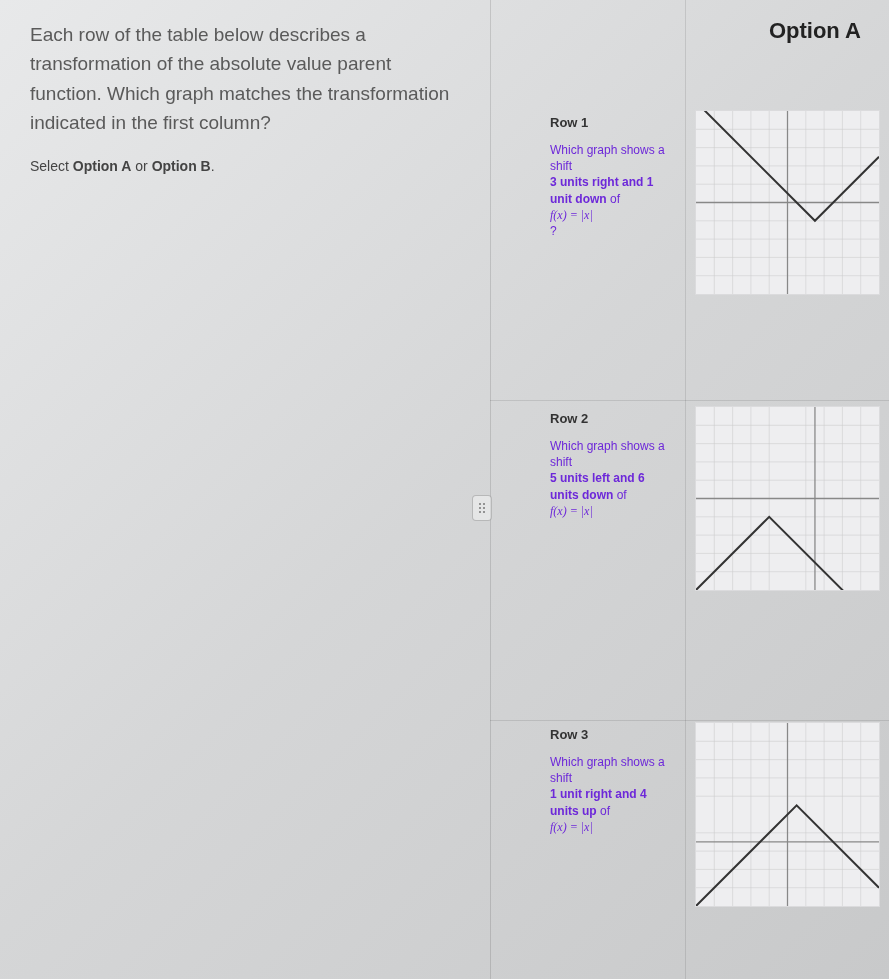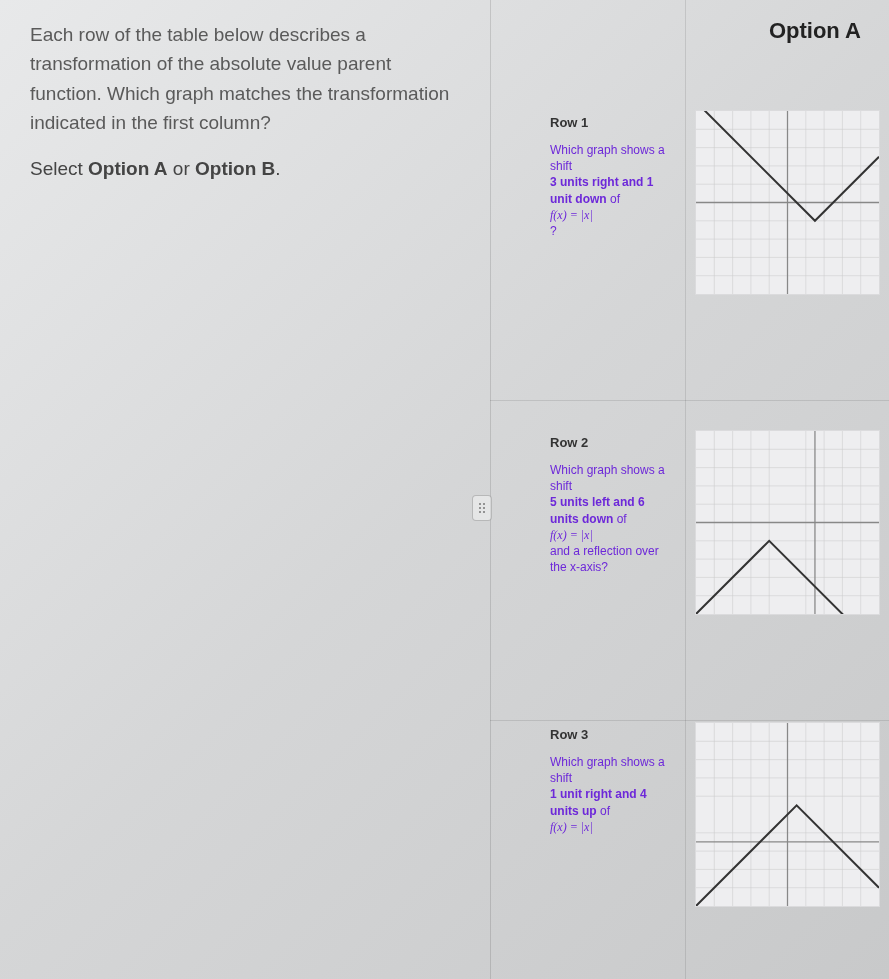--- a/index.html
+++ b/index.html
@@ -22,21 +22,21 @@
     padding: 20px 30px 20px 30px;
     position: relative;
   }
   .question-text {
     font-size: 19px;
     line-height: 1.55;
     color: #5a5a5a;
     margin-bottom: 20px;
   }
   .instruction {
-    font-size: 19px;
+    font-size: 14px;
     color: #444;
   }
   .instruction b { font-weight: bold; }
   .divider-vert {
     position: absolute;
     left: 490px;
     top: 0;
     bottom: 0;
     width: 1px;
     background: rgba(0,0,0,0.12);
@@ -61,21 +61,21 @@
     font-weight: bold;
     color: #222;
   }
   .row {
     position: absolute;
     left: 0;
     right: 0;
     display: flex;
   }
   .row-1 { top: 100px; height: 280px; }
-  .row-2 { top: 420px; height: 280px; }
+  .row-2 { top: 396px; height: 280px; }
   .row-3 { top: 712px; height: 230px; }
   .row-text {
     width: 195px;
     padding: 15px 12px 15px 60px;
   }
   .row-title {
     font-size: 13px;
     font-weight: bold;
     color: #333;
     margin-bottom: 12px;
@@ -212,21 +212,20 @@
     </div>
 
     <div class="row row-2">
       <div class="row-text">
         <div class="row-title">Row 2</div>
         <div class="row-body">
           <span>Which graph shows a shift</span><br>
           <span class="bolded">5 units left and 6 units down</span>
           <span>of</span><br>
           <span class="math">f(x) = |x|</span><br>
-          <span>and a reflection over the x-axis?</span>
         </div>
       </div>
       <div class="graph-cell">
         <div class="graph">
           <svg viewBox="0 0 200 200">
             <g stroke="#ccc" stroke-width="0.6">
               <line x1="0" y1="20" x2="200" y2="20"></line>
                 <line x1="0" y1="40" x2="200" y2="40"></line>
                 <line x1="0" y1="60" x2="200" y2="60"></line>
                 <line x1="0" y1="80" x2="200" y2="80"></line>

